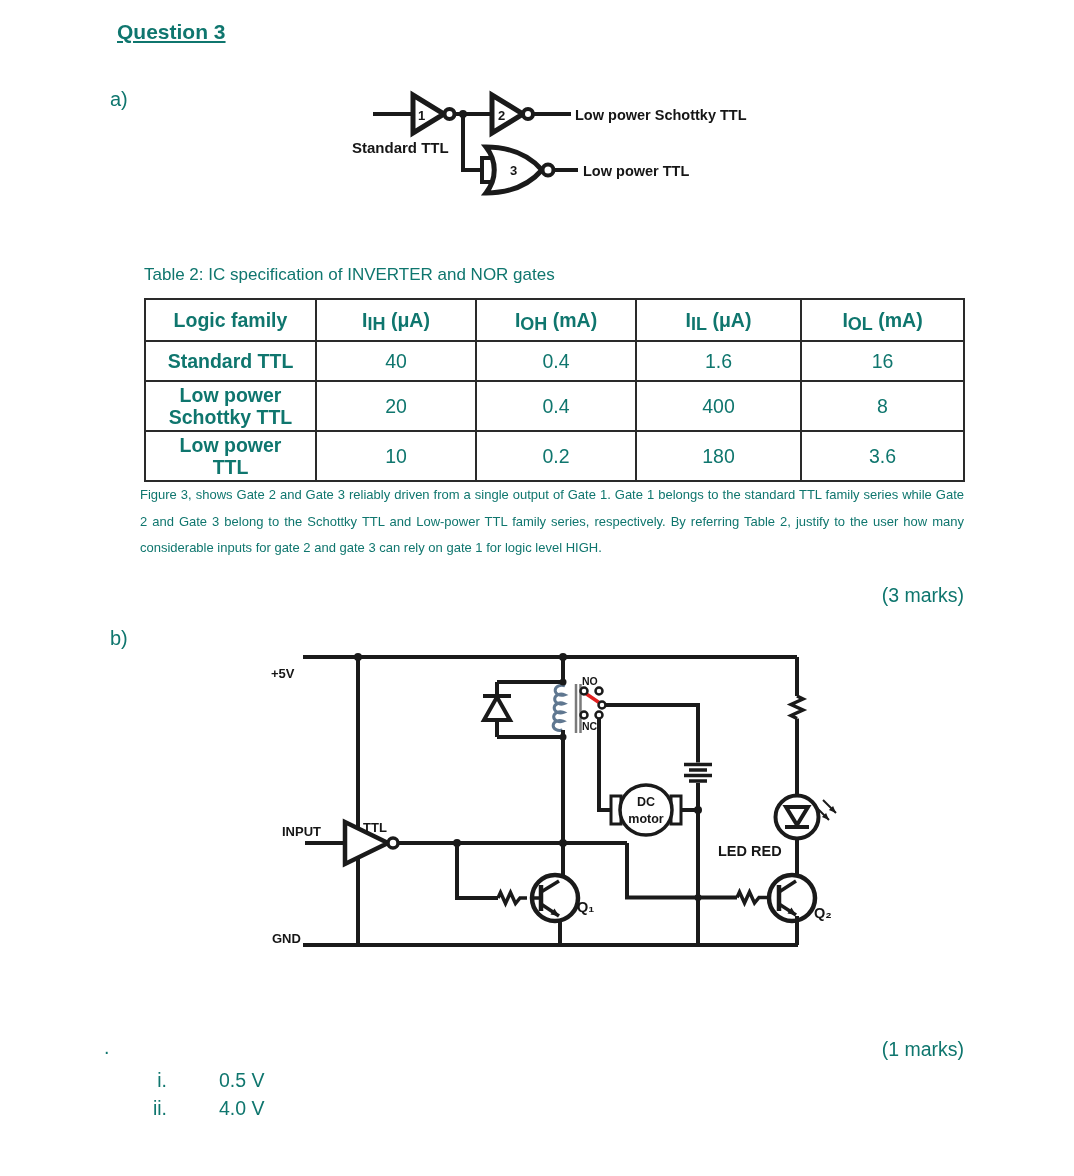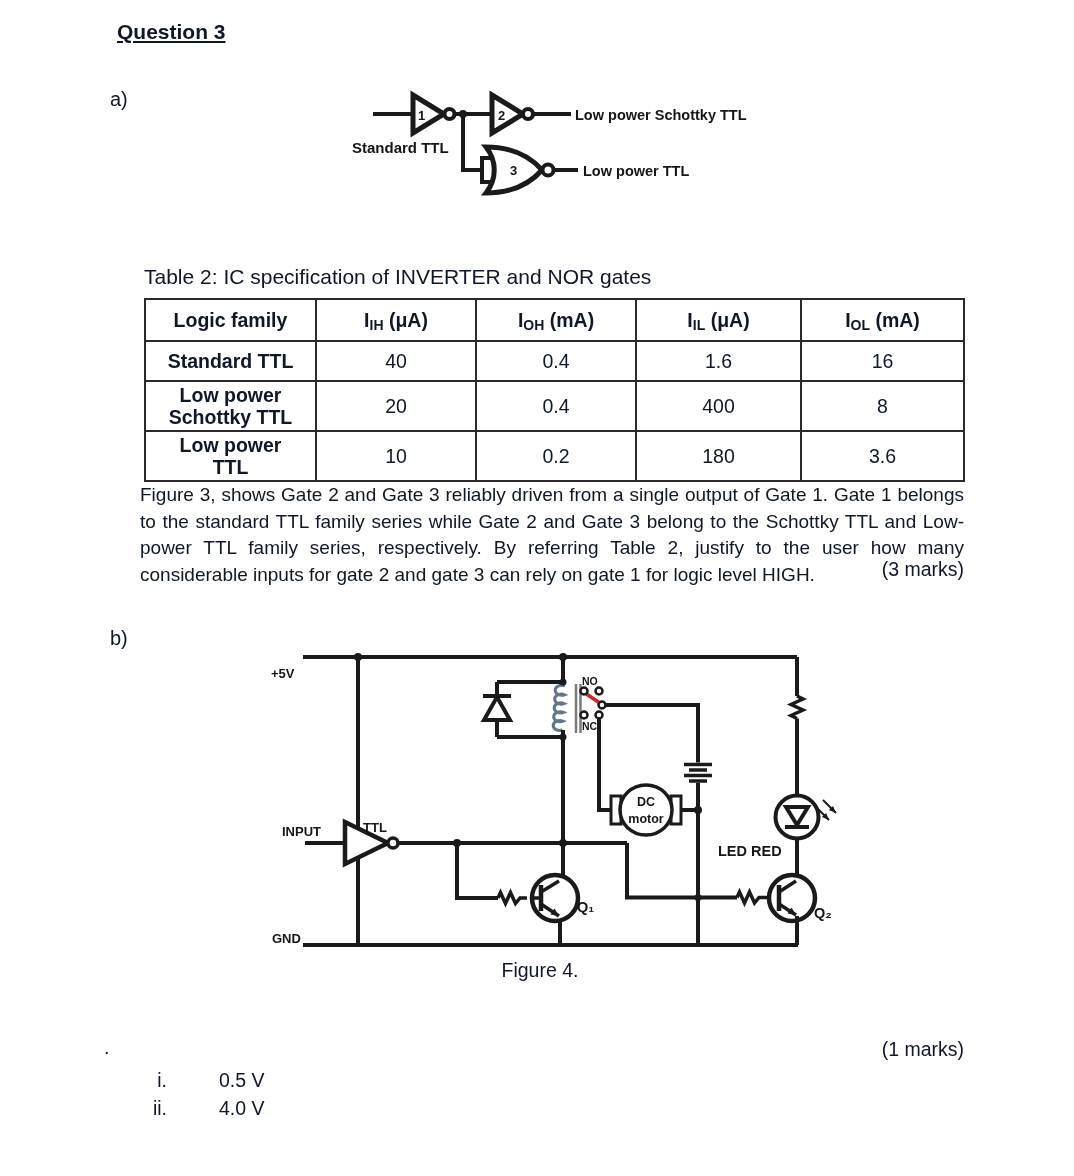--- a/index.html
+++ b/index.html
@@ -1,39 +1,39 @@
 <!DOCTYPE html>
 <html><head>
 <meta charset="utf-8">
 <style>
   html,body{margin:0;padding:0;background:#fff;}
   #page{position:relative;width:1074px;height:1176px;background:#ffffff;
-        font-family:"Liberation Sans","DejaVu Sans",sans-serif;color:#0f172a;overflow:hidden;border-radius:31px;}
+        font-family:"Liberation Sans","DejaVu Sans",sans-serif;color:#0f766e;overflow:hidden;border-radius:31px;}
   .abs{position:absolute;}
   .title{left:117px;top:20px;font-size:21px;font-weight:bold;text-decoration:underline;}
   .part-label{font-size:20px;}
   .part-a{left:110px;top:88px;}
   .part-b{left:110px;top:627px;}
   .fig-caption{font-size:19.5px;text-align:center;}
   .fig3-caption{left:340px;top:217px;width:424px;}
   .fig4-caption{left:230px;top:959px;width:620px;}
-  .table-title{left:144px;top:265px;font-size:21px;}
+  .table-title{left:144px;top:265px;font-size:17px;}
   table.spec{position:absolute;left:144px;top:298px;width:819px;border-collapse:collapse;table-layout:fixed;}
   table.spec td,table.spec th{border:2px solid #2a2a2a;text-align:center;vertical-align:middle;
         font-size:19.5px;padding:2px 4px;}
   table.spec th{font-weight:bold;height:36px;}
   table.spec .r1 td{height:34px;}
   table.spec .r2 td,table.spec .r3 td{height:42px;}
   .family-cell{font-weight:bold;white-space:pre-line;line-height:22px;}
-  .sub{font-size:14px;position:relative;top:3px;}
-  .para{left:140px;width:824px;font-size:19px;line-height:26.5px;text-align:justify;}
+  .sub{font-size:18px;position:relative;top:3px;}
+  .para{left:140px;width:824px;font-size:13px;line-height:26.5px;text-align:justify;}
   .para-a{top:482px;}
   .para-b{top:992px;}
   .marks{left:140px;width:824px;font-size:19.5px;text-align:right;}
-  .marks-a{top:558px;}
+  .marks-a{top:584px;}
   .marks-b{top:1038px;}
   .stray-dot{left:104px;top:1036px;font-size:19.5px;}
   .vlist{left:140px;top:1069px;font-size:19.5px;}
   .vrow{display:flex;height:28px;align-items:baseline;}
   .vnum{display:inline-block;width:27px;text-align:right;}
   .vval{display:inline-block;margin-left:52px;}
   svg text{font-family:"Liberation Sans","DejaVu Sans",sans-serif;fill:#161616;}
   .wire{stroke:#1a1a1a;stroke-width:4;fill:none;}
   .wire3{stroke:#1a1a1a;stroke-width:3.5;fill:none;}
   .thin{stroke:#1a1a1a;stroke-width:2;fill:none;}
@@ -227,21 +227,20 @@
       <circle cx="325" cy="258" r="23" fill="#fff" stroke="#1a1a1a" stroke-width="4.5"></circle>
       <line x1="311" y1="245" x2="311" y2="271" stroke="#1a1a1a" stroke-width="4.5"></line>
       <line class="wire3" x1="302" y1="258" x2="311" y2="258"></line>
       <line class="wire3" x1="311" y1="252" x2="329" y2="241"></line>
       <line class="wire3" x1="311" y1="264" x2="329" y2="276"></line>
       <polygon points="329,276 320.5,274.5 324.5,268.5" fill="#1a1a1a"></polygon>
       <line class="wire" x1="330" y1="279" x2="330" y2="305"></line>
     </g>
     <text x="347" y="272" font-size="14.5" class="lblB">Q₁</text>
   </svg>
-  <div class="abs fig-caption fig4-caption">Figure 4.</div>
 
   <div class="abs marks marks-b">(1 marks)</div>
   <div class="abs stray-dot">.</div>
 
   <div class="abs vlist">
     <div class="vrow">
       <span class="vnum">i.</span>
       <span class="vval">0.5 V</span>
     </div>
     <div class="vrow">

